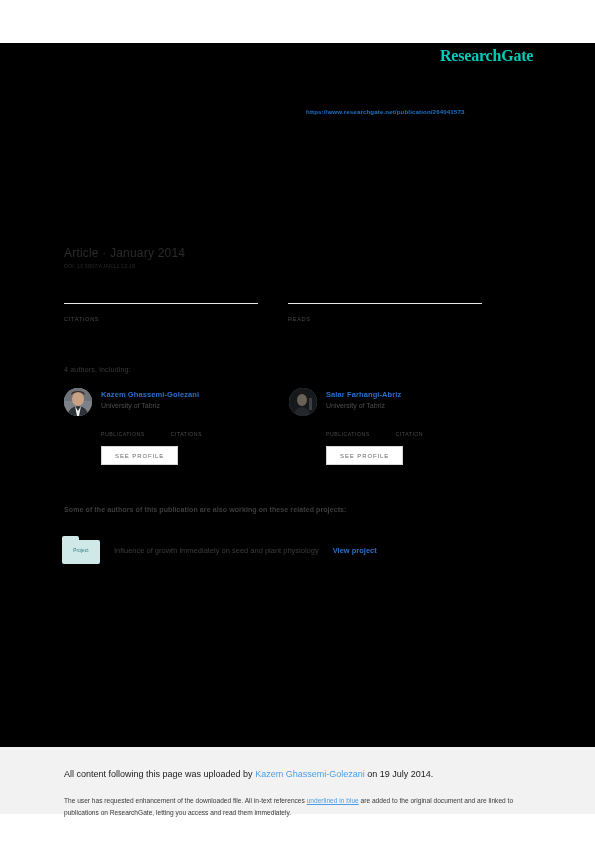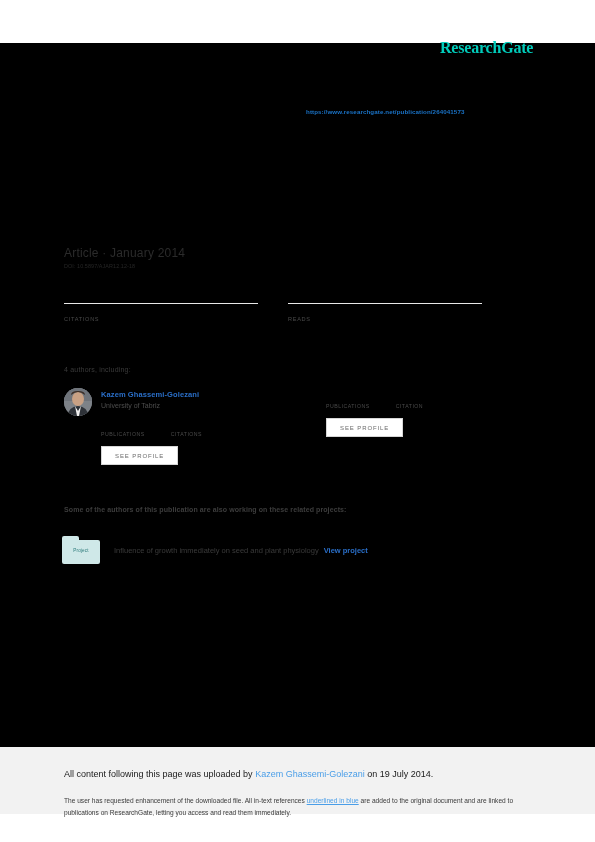--- a/index.html
+++ b/index.html
@@ -28,21 +28,21 @@
     position: absolute;
     left: 0; top: 43px;
     width: 595px;
     height: 704px;
     background: #000000;
   }
 
   
   .rg-logo {
     position: absolute;
-    left: 440px; top: 39px;
+    left: 440px; top: 47px;
     font-family: "Liberation Serif", serif;
     font-size: 16px;
     font-weight: bold;
     color: #00ccbb;
     letter-spacing: -0.2px;
     white-space: nowrap;
   }
 
   
   .rg-url {
@@ -247,21 +247,21 @@
   }
   .project-title {
     font-size: 7.5px;
     color: #3b3b3b;
     white-space: nowrap;
   }
   .project-link {
     font-size: 7.5px;
     font-weight: bold;
     color: #2a6fc9;
-    margin-left: 5px;
+    margin-left: 14px;
     white-space: nowrap;
   }
 
   
   .footer {
     position: absolute;
     left: 0; top: 747px;
     width: 595px;
     height: 67px;
     background: #f2f2f2;
@@ -347,20 +347,35 @@
       </div>
       <div class="stat-cell">
         <div class="stat-cell-num"></div>
         <div class="stat-cell-label">CITATIONS</div>
       </div>
     </div>
     <div class="see-profile">SEE PROFILE</div>
   </div>
 
   <div class="author-card">
+    <div class="author-top">
+      <div class="avatar">
+        <svg width="28" height="28" viewBox="0 0 28 28">
+          <rect width="28" height="28" fill="#16191c"></rect>
+          <ellipse cx="13" cy="12" rx="5" ry="6" fill="#6b6257"></ellipse>
+          <path d="M8 8 Q13 3 18 8 Q18 4 13 4 Q8 4 8 8 Z" fill="#1d1a17"></path>
+          <path d="M5 28 Q5 20 13 19 Q21 20 21 28 Z" fill="#24282c"></path>
+          <path d="M20 10 L23 10 L23 22 L20 22 Z" fill="#3a3f45"></path>
+        </svg>
+      </div>
+      <div class="author-info">
+        <div class="author-name">Salar Farhangi-Abriz</div>
+        <div class="author-affil">University of Tabriz</div>
+      </div>
+    </div>
     <div class="author-stats">
       <div class="stat-cell">
         <div class="stat-cell-num"></div>
         <div class="stat-cell-label">PUBLICATIONS</div>
       </div>
       <div class="stat-cell">
         <div class="stat-cell-num"></div>
         <div class="stat-cell-label">CITATION</div>
       </div>
     </div>

